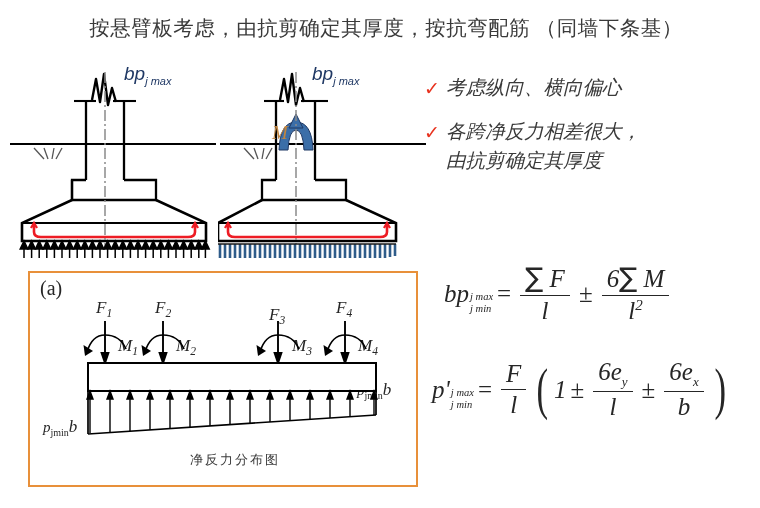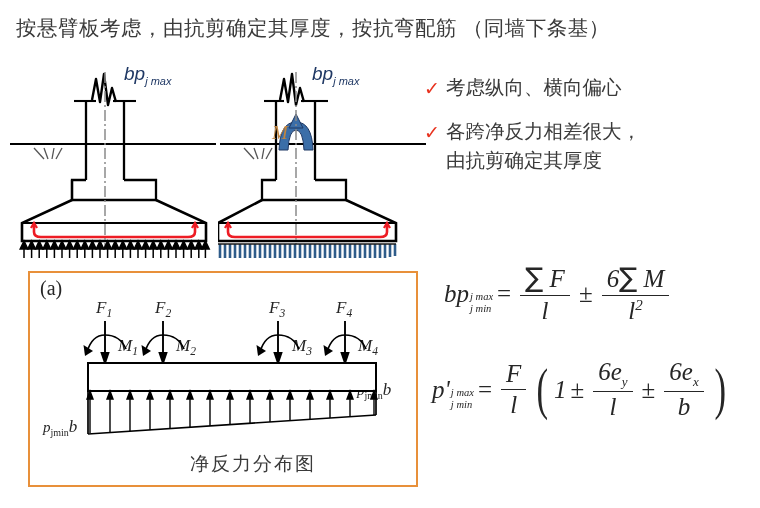--- a/index.html
+++ b/index.html
@@ -25,20 +25,21 @@
   .title {
     position: absolute;
     left: 16px;
     top: 14px;
     width: 740px;
     font-size: 20.5px;
     color: #3a3a3a;
     letter-spacing: 0.5px;
     white-space: nowrap;
     font-family: "Liberation Serif", "DejaVu Serif", serif;
+    text-align: center;
   }
 
   
   .bullets {
     position: absolute;
     left: 424px;
     top: 74px;
     width: 336px;
   }
   .bullet-row {
@@ -54,20 +55,21 @@
     flex: 0 0 22px;
     padding-top: 5px;
     font-family: "DejaVu Sans", sans-serif;
     font-weight: bold;
   }
   .bullet-text {
     font-size: 19.5px;
     color: #3a3a3a;
     line-height: 1.45;
     font-family: "Liberation Serif", "DejaVu Serif", serif;
+    font-style: italic;
   }
 
   
   .formula {
     position: absolute;
     color: #262626;
     font-family: "Liberation Serif", "DejaVu Serif", serif;
   }
   #formula-1 { left: 444px; top: 262px; }
   #formula-2 { left: 432px; top: 358px; }
@@ -137,21 +139,21 @@
     left: 10px;
     top: 4px;
     font-size: 20px;
     color: #262626;
     font-family: "Liberation Serif", "DejaVu Serif", serif;
   }
   .cap {
     position: absolute;
     left: 160px;
     top: 178px;
-    font-size: 19px;
+    font-size: 13px;
     color: #3a3a3a;
     letter-spacing: 2px;
     font-family: "Liberation Serif", "DejaVu Serif", serif;
   }
   .fl {
     position: absolute;
     font-size: 17px;
     font-style: italic;
     color: #262626;
     font-family: "Liberation Serif", "DejaVu Serif", serif;
@@ -398,21 +400,21 @@
       </span>
       <span class="paren">)</span>
     </span>
   </div>
 
   <div id="panel-a">
     <div class="panel-label">(a)</div>
 
     <div class="fl" style="left:66px;top:25px;text-align:right;"><span>F</span><span class="s">1</span></div>
     <div class="fl" style="left:125px;top:25px;"><span>F</span><span class="s">2</span></div>
-    <div class="fl" style="left:239px;top:25px;text-align:center;"><span>F</span><span class="s">3</span></div>
+    <div class="fl" style="left:239px;top:32px;text-align:center;"><span>F</span><span class="s">3</span></div>
     <div class="fl" style="left:306px;top:25px;"><span>F</span><span class="s">4</span></div>
 
     <div class="fl" style="left:88px;top:63px;"><span>M</span><span class="s">1</span></div>
     <div class="fl" style="left:146px;top:63px;"><span>M</span><span class="s">2</span></div>
     <div class="fl" style="left:262px;top:63px;"><span>M</span><span class="s">3</span></div>
     <div class="fl" style="left:328px;top:63px;"><span>M</span><span class="s">4</span></div>
 
     <div class="pl" style="left:13px;top:144px;"><span>p</span><span class="s">jmin</span><span class="bb">b</span></div>
     <div class="pl" style="left:327px;top:107px;"><span>p</span><span class="s">jmin</span><span class="bb">b</span></div>
 

